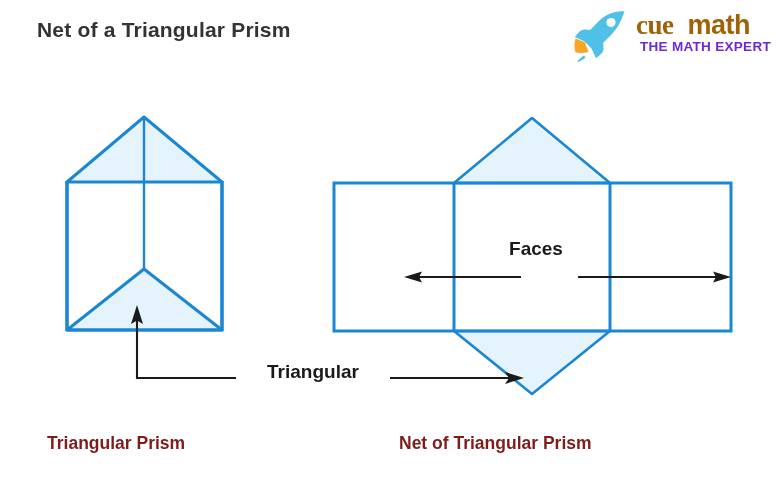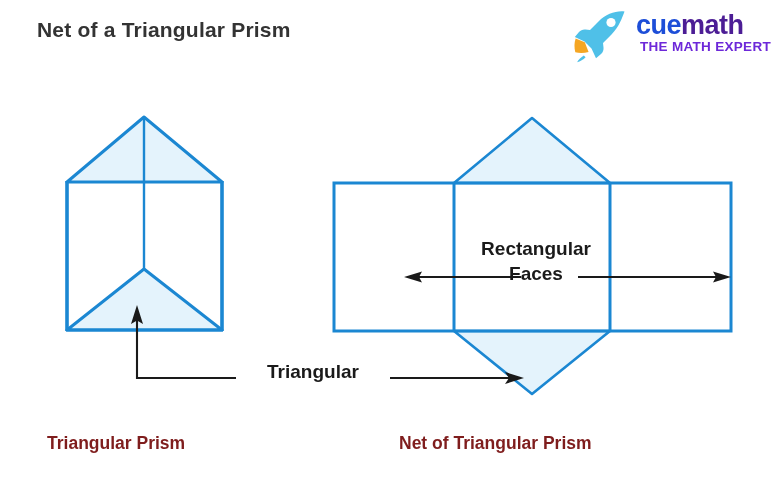--- a/index.html
+++ b/index.html
@@ -45,22 +45,22 @@
   #brand-tagline {
     position: absolute;
     left: 66px;
     top: 31px;
     font-size: 13.5px;
     font-weight: 700;
     letter-spacing: 0.3px;
     color: #6d28d9;
     white-space: nowrap;
   }
-  .wordmark-cue { color: #1d4ed8; }
-  .wordmark-math { color: #4c1d95; }
+  .wordmark-cue { color: #a16207; font-family: Liberation Serif, serif; }
+  .wordmark-math { color: #a16207; margin-left: 14px; }
   #rocket-icon {
     position: absolute;
     left: 0;
     top: 0;
     width: 58px;
     height: 56px;
   }
   #diagram-canvas {
     position: absolute;
     left: 0;
@@ -156,21 +156,20 @@
 
     <polyline points="236,378 137,378 137,317" fill="none" stroke="#1a1a1a" stroke-width="2.1"></polyline>
     <path d="M137 305 L131 324 L137 320.5 L143 324 Z" fill="#1a1a1a"></path>
 
     <line x1="390" y1="378" x2="512" y2="378" stroke="#1a1a1a" stroke-width="2.1"></line>
     <path d="M524 378 L505 372 L509 378 L505 384 Z" fill="#1a1a1a"></path>
   </g>
 </svg>
 
 <div class="anno-label" id="label-rectangular-faces">
-  <div>Rectangular</div>
   <div>Faces</div>
 </div>
 
 <div class="anno-label" id="label-triangular-bases">
   <div>Triangular</div>
 </div>
 
 <div class="caption" id="caption-prism">Triangular Prism</div>
 
 <div class="caption" id="caption-net">Net of Triangular Prism</div>

